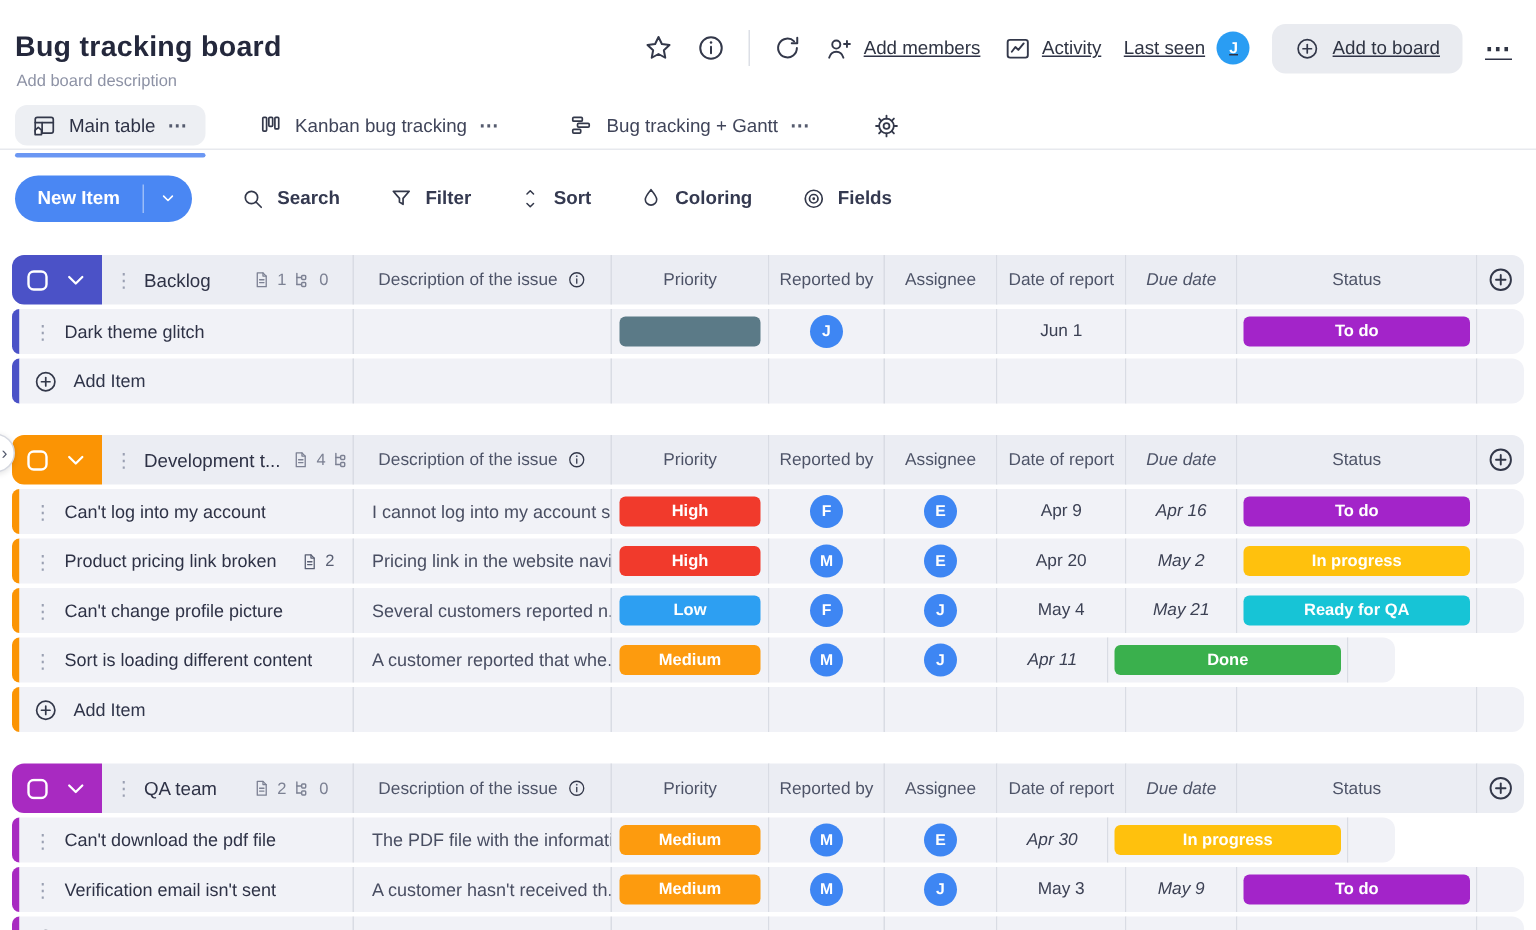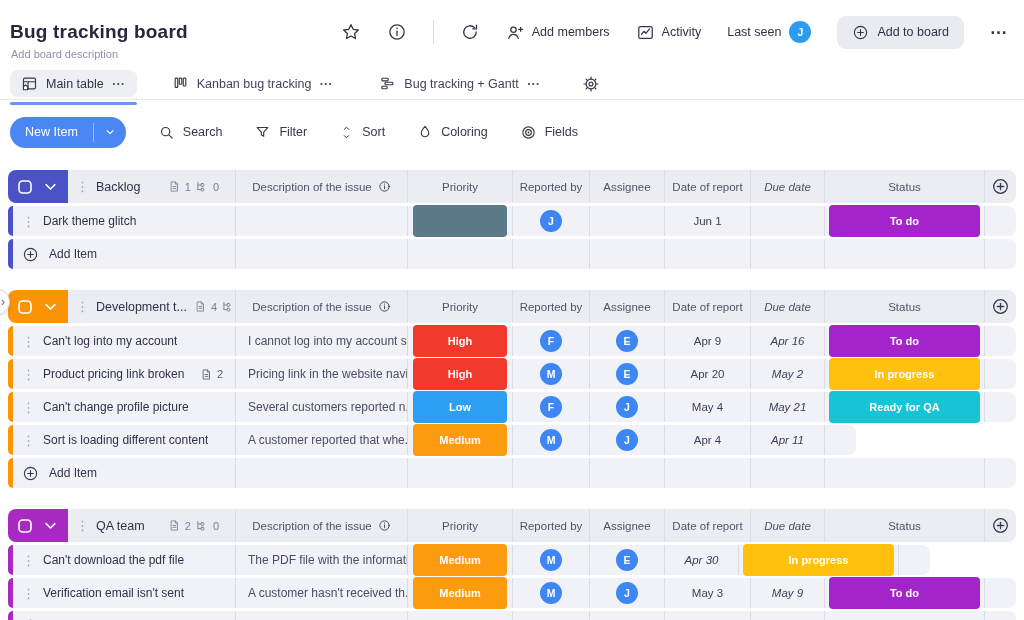--- a/index.html
+++ b/index.html
@@ -4,21 +4,21 @@
 <style>
   * { margin:0; padding:0; box-sizing:border-box; }
   html,body { width:1024px; height:620px; overflow:hidden; background:#fff;
     font-family:"Liberation Sans", sans-serif; color:#2e3246; }
   svg { display:block; }
   .ic { stroke:#33384a; fill:none; stroke-width:1.6; stroke-linecap:round; stroke-linejoin:round; }
 
   
   .topbar { display:flex; align-items:center; padding:20px 16px 0 10px; height:44px; }
   .board-title { font-size:19px; font-weight:700; color:#24283c; letter-spacing:.2px; }
-  .top-actions { margin-left:auto; display:flex; align-items:center; gap:26px; }
+  .top-actions { margin-left:auto; display:flex; align-items:center; gap:15px;text-decoration:underline; }
   .icon-btn { display:flex; align-items:center; justify-content:center; cursor:pointer; }
   .v-div { width:1px; height:24px; background:#dcdfe6; }
   .label-btn { display:flex; align-items:center; gap:7px; font-size:12.5px; color:#2f3443; cursor:pointer; }
   .lastseen { display:flex; align-items:center; gap:8px; font-size:12.5px; color:#2f3443; }
   .avatar { width:22px; height:22px; border-radius:50%; background:#3e86f3; color:#fff;
     font-size:10.5px; font-weight:700; display:flex; align-items:center; justify-content:center; }
   .avatar.seen { background:#2a9df3; }
   .add-board { display:flex; align-items:center; gap:8px; background:#e9ebf0; border-radius:9px;
     height:33px; padding:0 15px; font-size:12.5px; color:#2f3443; cursor:pointer; }
   .dots { font-size:17px; color:#2f3443; font-weight:700; letter-spacing:1px; cursor:pointer; }
@@ -30,21 +30,21 @@
     border-bottom:1px solid #e7e9ee; }
   .tab { position:relative; display:flex; align-items:center; gap:8px; font-size:12.5px;
     color:#40455a; padding:5px 11px; border-radius:8px; cursor:pointer; }
   .tab.active { background:#edeff3; color:#2e3246; }
   .tab.active::after { content:""; position:absolute; left:0; right:0; bottom:-8px; height:3px;
     background:#6b97f3; border-radius:2px; }
   .tab .tdots { color:#555b6e; font-weight:700; font-size:13px; letter-spacing:1px; }
   .tab-gear { margin-left:6px; cursor:pointer; }
 
   
-  .toolbar { display:flex; align-items:center; gap:32px; padding:16px 0 0 10px; height:48px; }
+  .toolbar { display:flex; align-items:center; gap:32px; padding:16px 0 0 10px; height:48px;font-weight:bold; }
   .new-item { display:flex; align-items:stretch; background:#4a87f3; border-radius:16px;
     height:31px; color:#fff; overflow:hidden; cursor:pointer; }
   .ni-label { display:flex; align-items:center; padding:0 15px; font-size:12.5px; }
   .ni-split { width:1px; background:rgba(255,255,255,.45); margin:6px 0; }
   .ni-caret { display:flex; align-items:center; padding:0 11px; }
   .tool-btn { display:flex; align-items:center; gap:8px; font-size:12.5px; color:#343950; cursor:pointer; }
 
   
   #board { margin:22px 8px 0 8px; position:relative; }
   .group { margin-bottom:21px; }
@@ -68,21 +68,21 @@
   .drag { color:#9aa0b2; font-size:13px; line-height:1; cursor:grab; }
 
   .bar { width:5px; flex-shrink:0; border-radius:5px 0 0 5px; }
   .name-cell { width:223px; padding-left:9px; gap:8px; }
   .iname { font-size:12px; color:#2e3246; white-space:nowrap; overflow:hidden; }
   .filecount { margin-left:auto; padding-right:12px; display:flex; align-items:center; gap:4px;
     font-size:11px; color:#595f73; }
   .filecount svg { stroke:#595f73; }
   .desc { padding-left:12px; font-size:12px; color:#494e62; white-space:nowrap; overflow:hidden; }
   .datecell { font-size:11.5px; color:#3c4154; }
-  .chip { height:32px; border-radius:4px; color:#fff; font-size:11px; font-weight:600;
+  .chip { height:20px; border-radius:4px; color:#fff; font-size:11px; font-weight:600;
     display:flex; align-items:center; justify-content:center; cursor:pointer; }
   .chip.status-chip { width:calc(100% - 8px); margin:0 4px; }
   .chip.priority-chip { width:calc(100% - 10px); margin:0 5px; }
   .additem-label { font-size:12px; color:#30354a; }
   .addicon { margin-right:2px; }
 
   .left-peek { position:absolute; left:-16px; top:289px; width:26px; height:26px; border-radius:50%;
     background:#fff; border:1px solid #d5d8e0; box-shadow:0 1px 4px rgba(0,0,0,.12);
     display:flex; align-items:center; justify-content:center; font-size:12px; color:#555b6e; cursor:pointer; }
 </style>
@@ -497,22 +497,24 @@
         </div>
     <div class="cell w-pri center">
           <span class="chip priority-chip" style="background:#fd9b0e">Medium</span>
         </div>
     <div class="cell w-rep center">
           <span class="avatar">M</span>
         </div>
     <div class="cell w-asg center">
           <span class="avatar">J</span>
         </div>
-    <div class="cell w-date center datecell">Apr 4</div>
     <div class="cell w-due center datecell">Apr 11</div>
+    <div class="cell w-status center">
+          <span class="chip status-chip" style="background:#3ab04d">Done</span>
+        </div>
     <div class="cell w-tail"></div>
   </div>
       <div class="grow">
     <div class="bar" style="background:#fb9404"></div>
     <div class="cell name-cell">
           <svg class="ic addicon" width="17" height="17" viewBox="0 0 24 24">
             <circle cx="12" cy="12" r="8.6"></circle>
             <line x1="12" y1="8" x2="12" y2="16"></line>
             <line x1="8" y1="12" x2="16" y2="12"></line>
           </svg>

